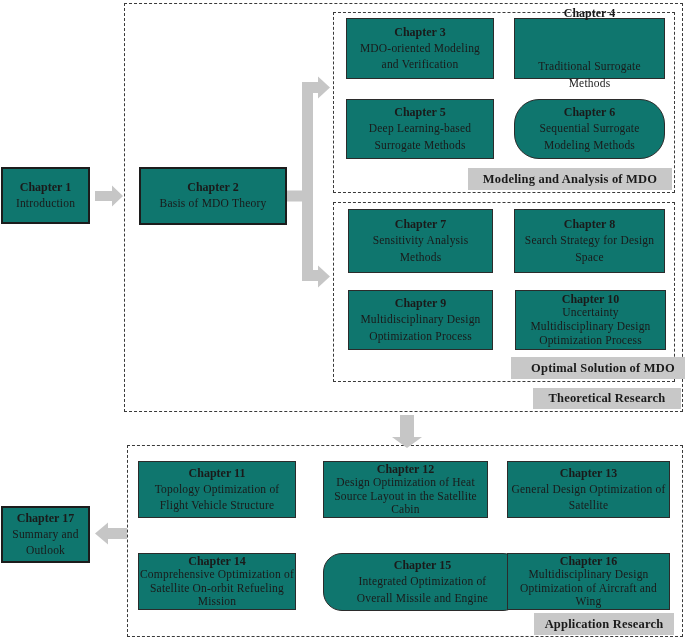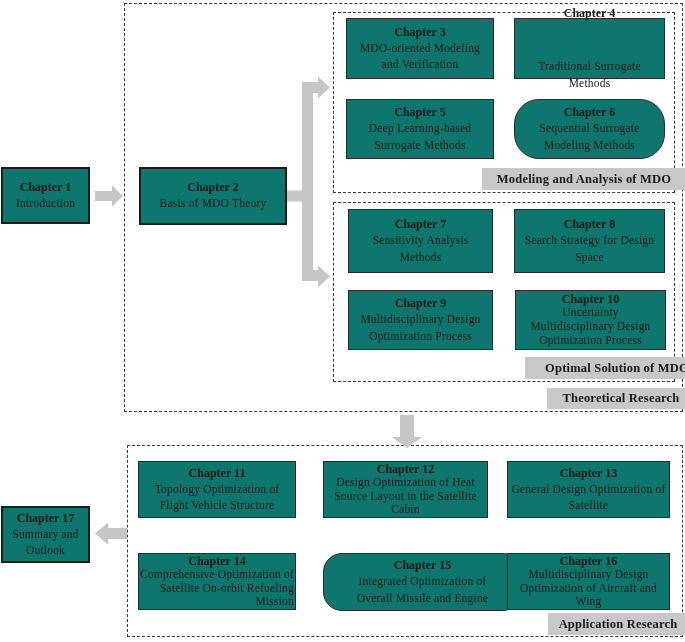--- a/index.html
+++ b/index.html
@@ -39,21 +39,20 @@
     z-index:1;
   }
   .group-label{
     position:absolute;
     background:#c8c8c8;
     display:flex;align-items:center;justify-content:center;
     font-weight:bold;font-size:12.5px;
     letter-spacing:.2px;
     z-index:4;
     box-sizing:border-box;
-    margin-left:14px;
   }
   #arrow-layer{
     position:absolute;left:0;top:0;width:685px;height:642px;
     z-index:2;pointer-events:none;
   }
 </style>
 </head>
 <body>
 
 <div id="canvas">
@@ -171,21 +170,21 @@
 Source Layout in the Satellite
 Cabin</span>
   </div>
 
   <div class="chapter-box" style="left:507px;top:461px;width:163px;height:57px;">
     <span class="chapter-title">Chapter 13</span>
     <span class="chapter-body">General Design Optimization of
 Satellite</span>
   </div>
 
-  <div class="chapter-box tight" style="left:138px;top:553px;width:158px;height:57px;text-align:right;">
+  <div class="chapter-box tight" style="left:138px;top:553px;width:158px;height:57px;">
     <span class="chapter-title">Chapter 14</span>
     <span class="chapter-body">Comprehensive Optimization of
 Satellite On-orbit Refueling
 Mission</span>
   </div>
 
   <div class="chapter-box" style="left:323px;top:553px;width:199px;height:58px;border-radius:19px;">
     <span class="chapter-title">Chapter 15</span>
     <span class="chapter-body">Integrated Optimization of
 Overall Missile and Engine</span>

